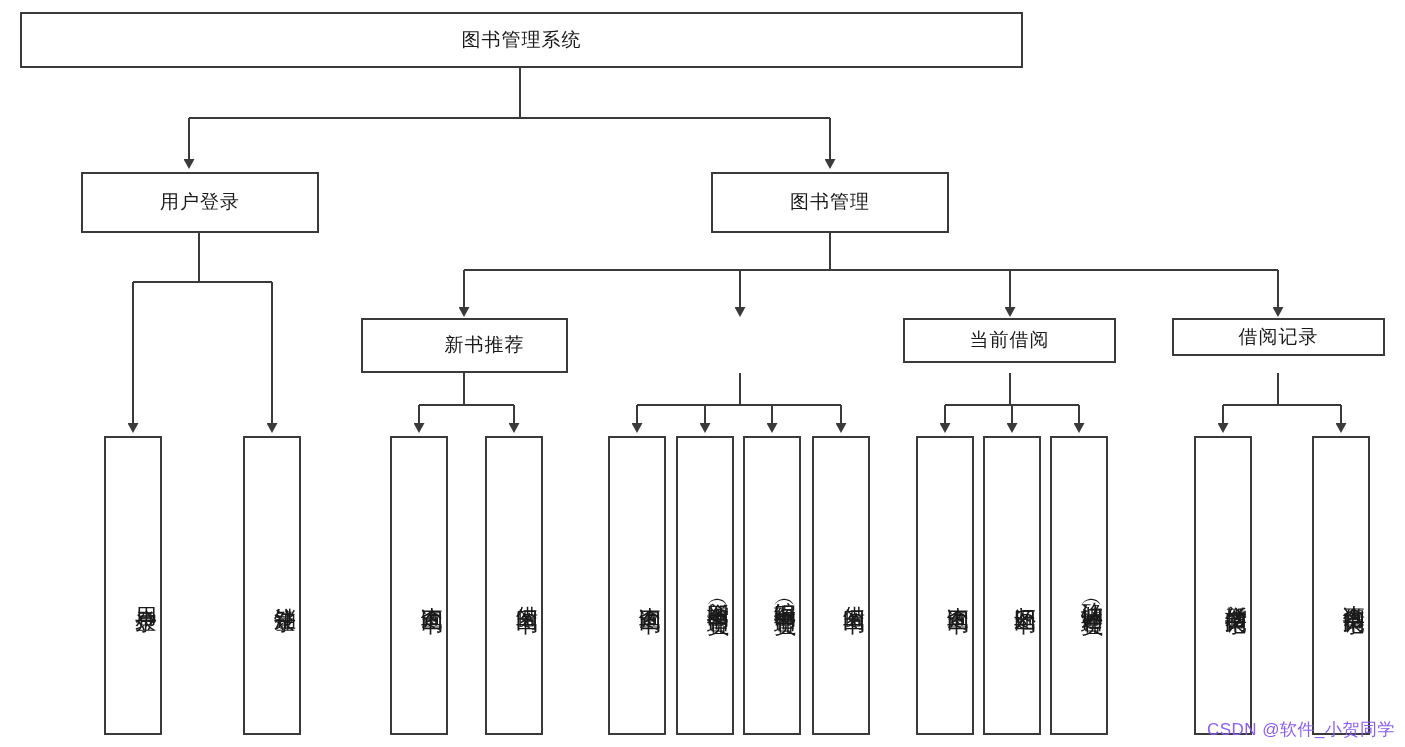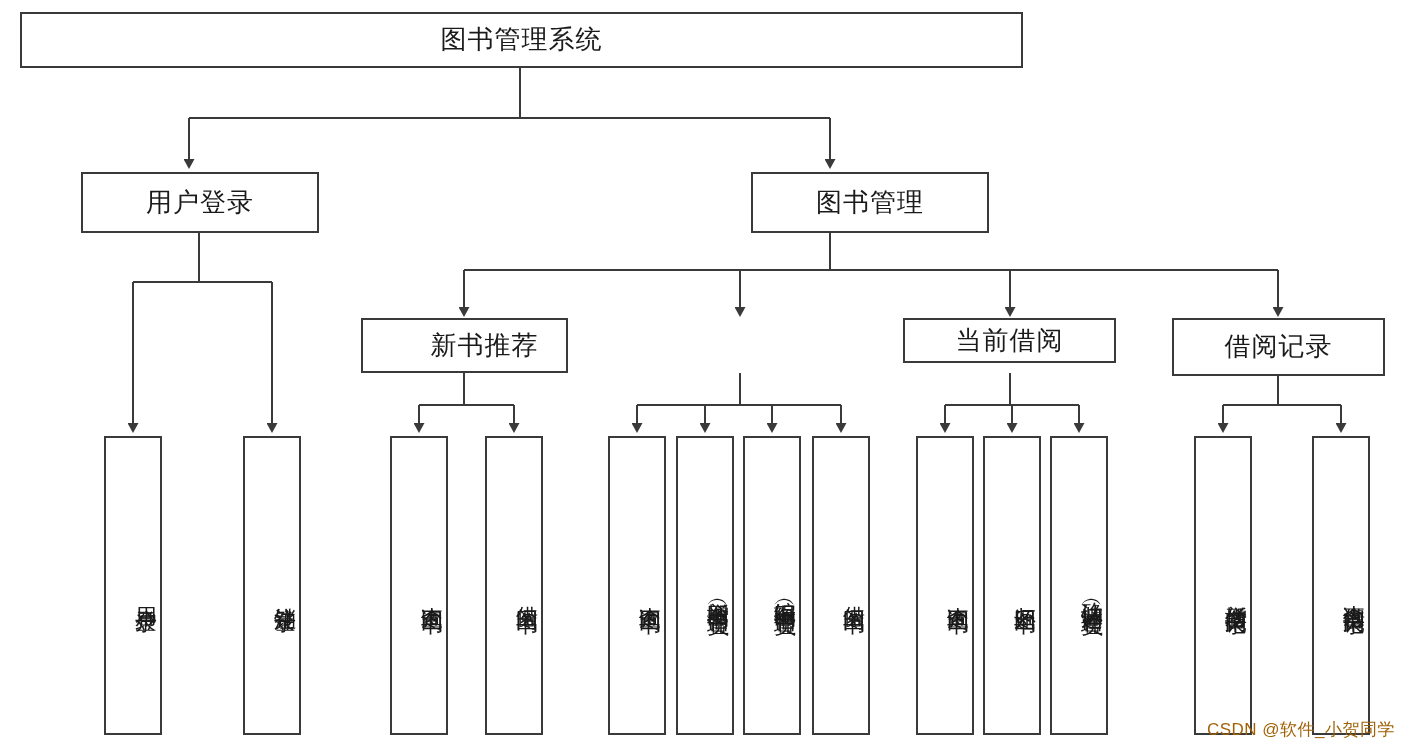--- a/index.html
+++ b/index.html
@@ -14,37 +14,37 @@
     position:absolute;
     box-sizing:border-box;
     background:#ffffff;
     border:2px solid #3a3a3a;
     display:flex;
     align-items:center;
     justify-content:center;
     text-align:center;
     color:#1a1a1a;
   }
-  .node-h{font-size:26px;line-height:1.2;letter-spacing:1px;}
+  .node-h{font-size:19px;line-height:1.2;letter-spacing:1px;}
   .node-v{
     font-size:22px;
     line-height:1.28;
     letter-spacing:2px;
     writing-mode:vertical-rl;
     text-orientation:upright;
     align-items:flex-start;
     justify-content:center;
     padding-top:14px;
     white-space:nowrap;
   }
   #watermark{
     position:absolute;
     right:10px;bottom:6px;
     font-size:17px;
-    color:#a16207;
+    color:#8b5cf6;
     letter-spacing:0.5px;
     white-space:nowrap;
     pointer-events:none;
   }
 </style>
 </head>
 <body>
 
 <div id="diagram-root">
 
@@ -99,31 +99,31 @@
     </g>
   </svg>
 
   <div class="node node-h" style="left:20px;top:12px;width:1003px;height:56px;">
     <span>图书管理系统</span>
   </div>
 
   <div class="node node-h" style="left:81px;top:172px;width:238px;height:61px;">
     <span>用户登录</span>
   </div>
-  <div class="node node-h" style="left:751px;top:172px;width:238px;height:61px;">
+  <div class="node node-h" style="left:711px;top:172px;width:238px;height:61px;">
     <span>图书管理</span>
   </div>
 
   <div class="node node-h" style="left:361px;top:318px;width:207px;height:55px;padding-left:40px;">
     <span>新书推荐</span>
   </div>
   <div class="node node-h" style="left:903px;top:318px;width:213px;height:45px;">
     <span>当前借阅</span>
   </div>
-  <div class="node node-h" style="left:1172px;top:318px;width:213px;height:58px;">
+  <div class="node node-h" style="left:1172px;top:318px;width:213px;height:38px;">
     <span>借阅记录</span>
   </div>
 
   <div class="node node-v" style="left:104px;top:436px;width:58px;height:299px;">
     <span>用户登录</span>
   </div>
   <div class="node node-v" style="left:243px;top:436px;width:58px;height:299px;">
     <span>注销登录</span>
   </div>
 

